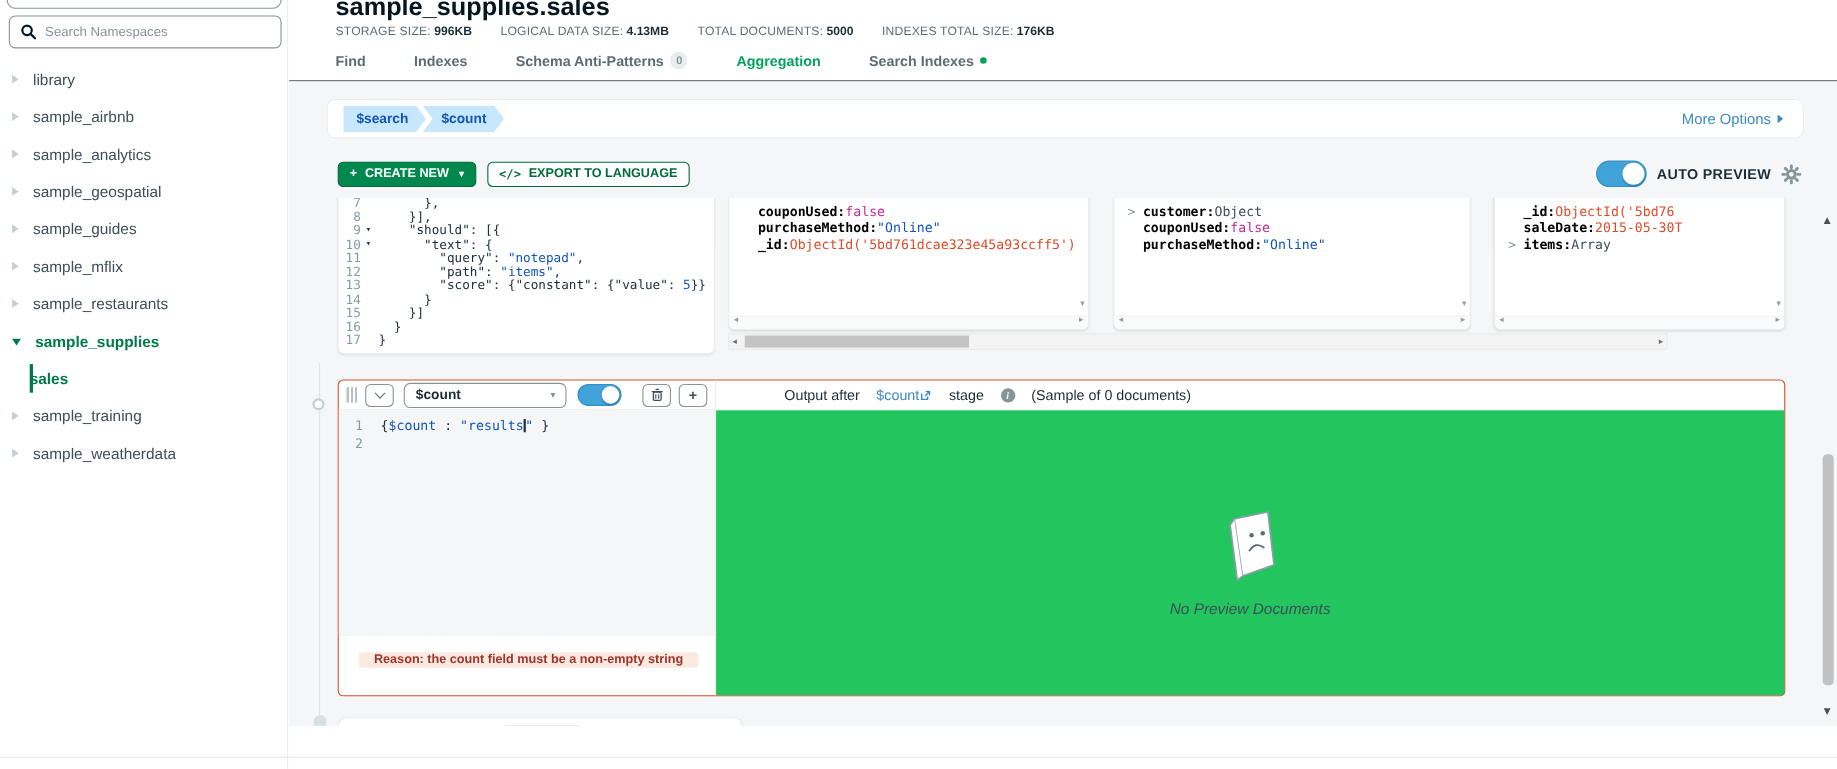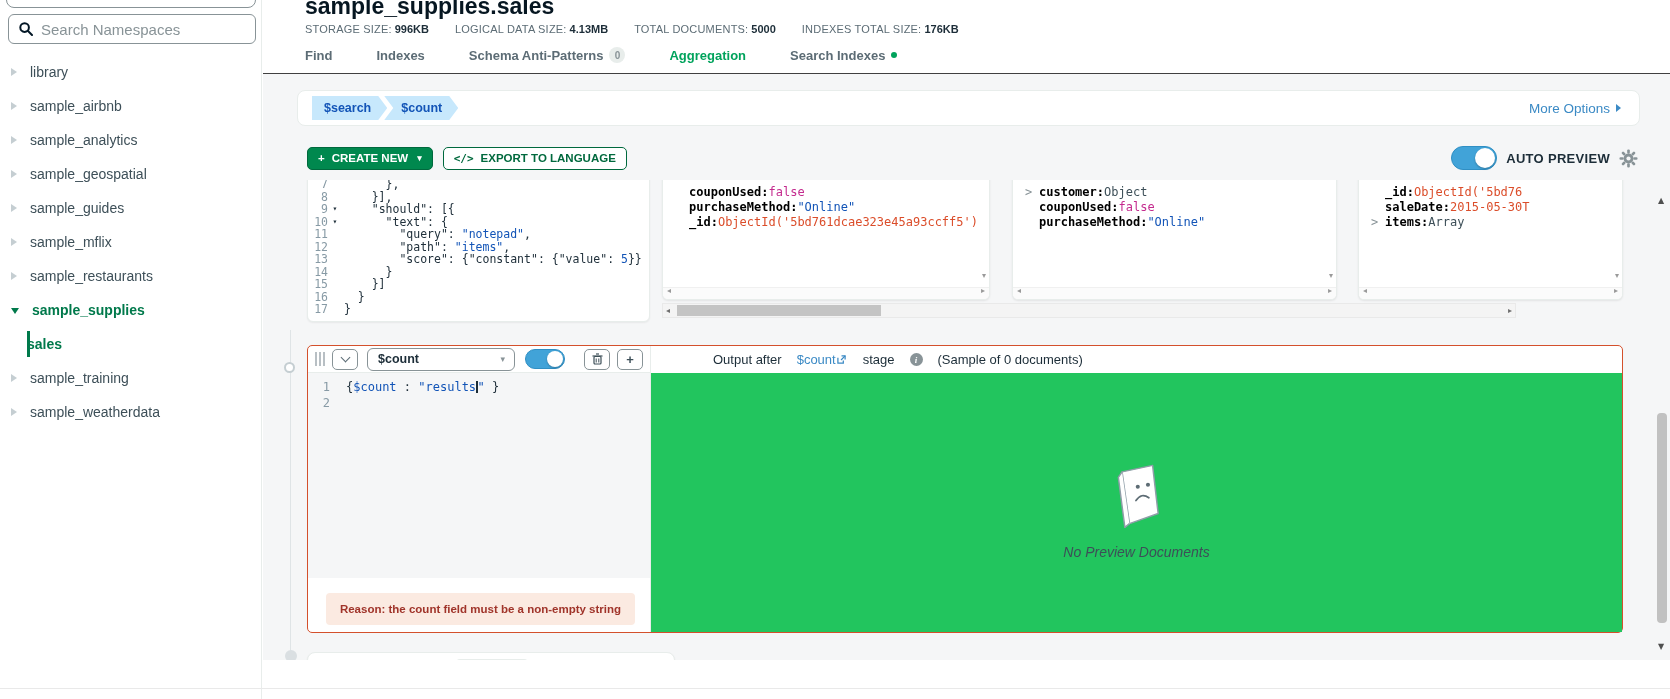--- a/index.html
+++ b/index.html
@@ -8,21 +8,21 @@
          font-family:"Liberation Sans", sans-serif; color:#1C2D38; background:#fff; }
 
   
   .sidebar { position:absolute; left:0; top:0; width:262px; height:699px; background:#fff;
              border-right:1px solid #E8EDEB; z-index:5; }
   .conn-input { position:absolute; left:6px; top:-18px; width:250px; height:26px;
                 border:1px solid #889397; border-radius:8px; background:#fff; }
   .search-box { position:absolute; left:8px; top:14px; width:248px; height:30px;
                 border:1px solid #889397; border-radius:6px; background:#fff;
                 display:flex; align-items:center; padding:0 10px; gap:8px; }
-  .search-box .ph { color:#889397; font-size:15px; }
+  .search-box .ph { color:#889397; font-size:12px; }
   .nav { position:absolute; left:0; top:55px; right:0; }
   .nav-row { height:34px; display:flex; align-items:center; position:relative; cursor:pointer; }
   .nav-caret { width:0; height:0; border-left:6px solid #C5CED2; border-top:4.5px solid transparent;
                border-bottom:4.5px solid transparent; margin-left:11px; margin-right:13px; flex:none; }
   .nav-caret.down { border-left:4.5px solid transparent; border-right:4.5px solid transparent;
                     border-top:6px solid #00794B; border-bottom:none; margin-top:2px; }
   .nav-label { font-size:14px; color:#3D4F58; }
   .nav-row.active .nav-label { color:#00794B; font-weight:bold; }
   .nav-row.coll { padding-left:27px; }
   .nav-row.coll .bar { position:absolute; left:27px; top:4px; bottom:4px; width:3px; background:#00794B; }
@@ -146,21 +146,21 @@
   .info-ico { width:13px; height:13px; border-radius:50%; background:#889397; color:#fff; font-size:9px;
               font-style:italic; font-weight:bold; display:inline-flex; align-items:center; justify-content:center;
               font-family:"Liberation Serif", serif; }
 
   .c-body { position:absolute; left:0; top:27px; right:0; bottom:0; display:flex; }
   .c-left { width:343px; flex:none; border-right:1px solid #E8EDEB; }
   .c-editor { height:205px; background:#F5F6F7; padding-top:7px; font-family:"DejaVu Sans Mono", monospace;
               font-size:12px; line-height:15.5px; }
   .c-editor .cl .ln { width:22px; }
   .cursor { display:inline-block; width:1.5px; height:12px; background:#1C2D38; vertical-align:-2px; }
-  .error-banner { margin:15px 15px 0 18px; height:32px; background:#FBEAE1; border-radius:4px;
+  .error-banner { margin:15px 15px 0 18px; height:14px; background:#FBEAE1; border-radius:4px;
                   color:#A0342A; font-size:11.5px; font-weight:bold; display:flex; align-items:center;
                   justify-content:center; }
   .c-right { flex:1; position:relative; background:#22c55e; }
   .empty-state { position:absolute; left:50%; top:85px; transform:translateX(-50%); text-align:center; }
   .empty-state .lbl { margin-top:8px; font-size:14px; font-style:italic; color:#3D4F58; white-space:nowrap; }
 
   
   .add-stage { position:absolute; left:44px; top:472px; width:368px; height:20px; background:#fff;
                border:1px solid #E8EDEB; border-radius:8px 8px 0 0; box-shadow:0 1px 2px rgba(0,0,0,.06); }
   .add-stage .pill { position:absolute; left:148px; top:6px; width:72px; height:14px; background:#E8EDEB; border-radius:4px; }

